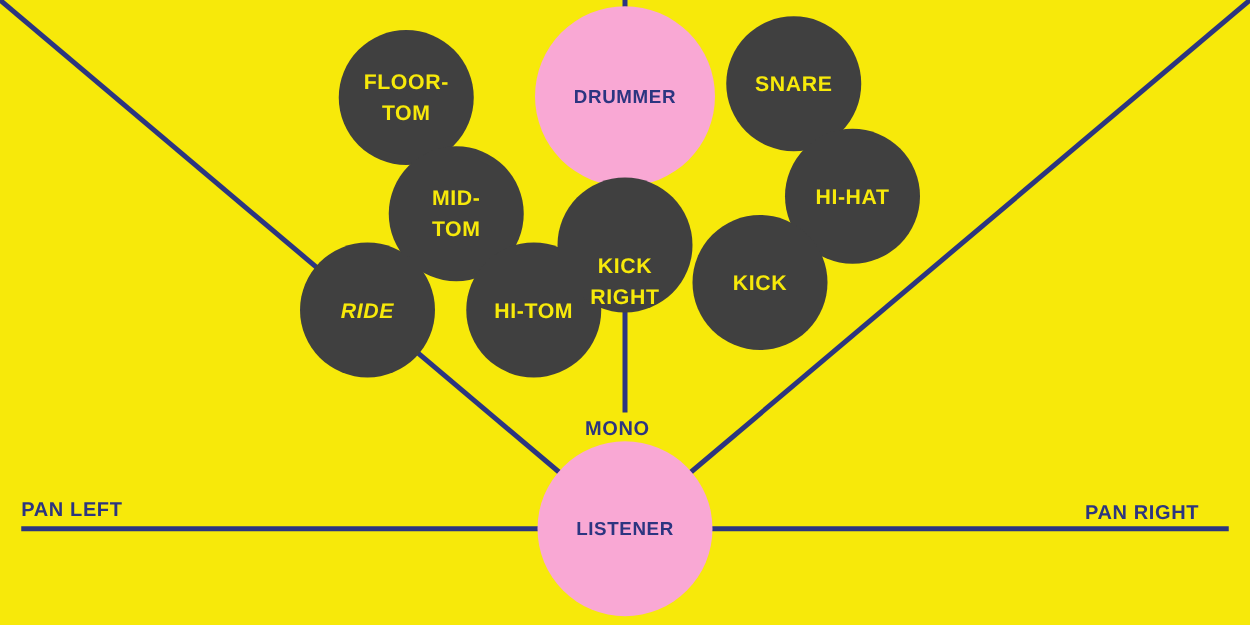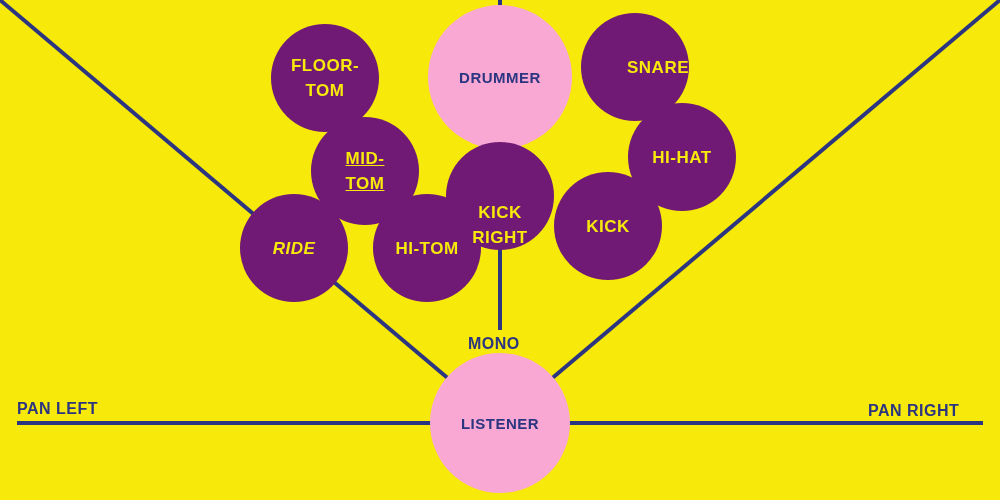--- a/index.html
+++ b/index.html
@@ -1,19 +1,19 @@
 <!DOCTYPE html>
 <html><head>
 <meta charset="utf-8">
 <style>
   html, body { margin: 0; padding: 0; }
   body { width: 1000px; height: 500px; overflow: hidden; background: #f7e90a; position: relative; font-family: "Liberation Sans", sans-serif; }
   svg.lines { position: absolute; left: 0; top: 0; width: 1000px; height: 500px; }
   .node { position: absolute; border-radius: 50%; display: flex; align-items: center; justify-content: center; text-align: center; font-weight: bold; font-size: 17px; line-height: 25px; letter-spacing: 0.5px; box-sizing: border-box; }
-  .node.inst { background: #701a75; color: #f7e90a; }
+  .node.inst { background: #404040; color: #f7e90a; }
   .node.person { background: #f9a8d4; color: #2c3580; font-size: 15px; }
   .lbl { position: absolute; color: #2c3580; font-weight: bold; font-size: 16px; letter-spacing: 0.5px; white-space: nowrap; }
 </style>
 </head>
 <body>
 
 <svg class="lines" viewBox="0 0 1000 500">
   <line x1="500" y1="0" x2="500" y2="6" stroke="#2c3580" stroke-width="4"></line>
   <line x1="500" y1="245" x2="500" y2="330" stroke="#2c3580" stroke-width="4"></line>
   <line x1="0" y1="0" x2="450" y2="380" stroke="#2c3580" stroke-width="4"></line>
@@ -26,29 +26,29 @@
   <span>DRUMMER</span>
 </div>
 
 <div class="node inst" style="left:271px;top:24px;width:108px;height:108px;">
   <div>
       <span style="display:block">FLOOR-</span>
       <span style="display:block">TOM</span>
     </div>
 </div>
 
-<div class="node inst" style="left:581px;top:13px;width:108px;height:108px;justify-content:flex-end;">
+<div class="node inst" style="left:581px;top:13px;width:108px;height:108px;">
   <span>SNARE</span>
 </div>
 
 <div class="node inst" style="left:628px;top:103px;width:108px;height:108px;">
   <span>HI-HAT</span>
 </div>
 
-<div class="node inst" style="left:311px;top:117px;width:108px;height:108px;text-decoration:underline;">
+<div class="node inst" style="left:311px;top:117px;width:108px;height:108px;">
   <div>
       <span style="display:block">MID-</span>
       <span style="display:block">TOM</span>
     </div>
 </div>
 
 <div class="node inst" style="left:554px;top:172px;width:108px;height:108px;">
   <span>KICK</span>
 </div>
 

